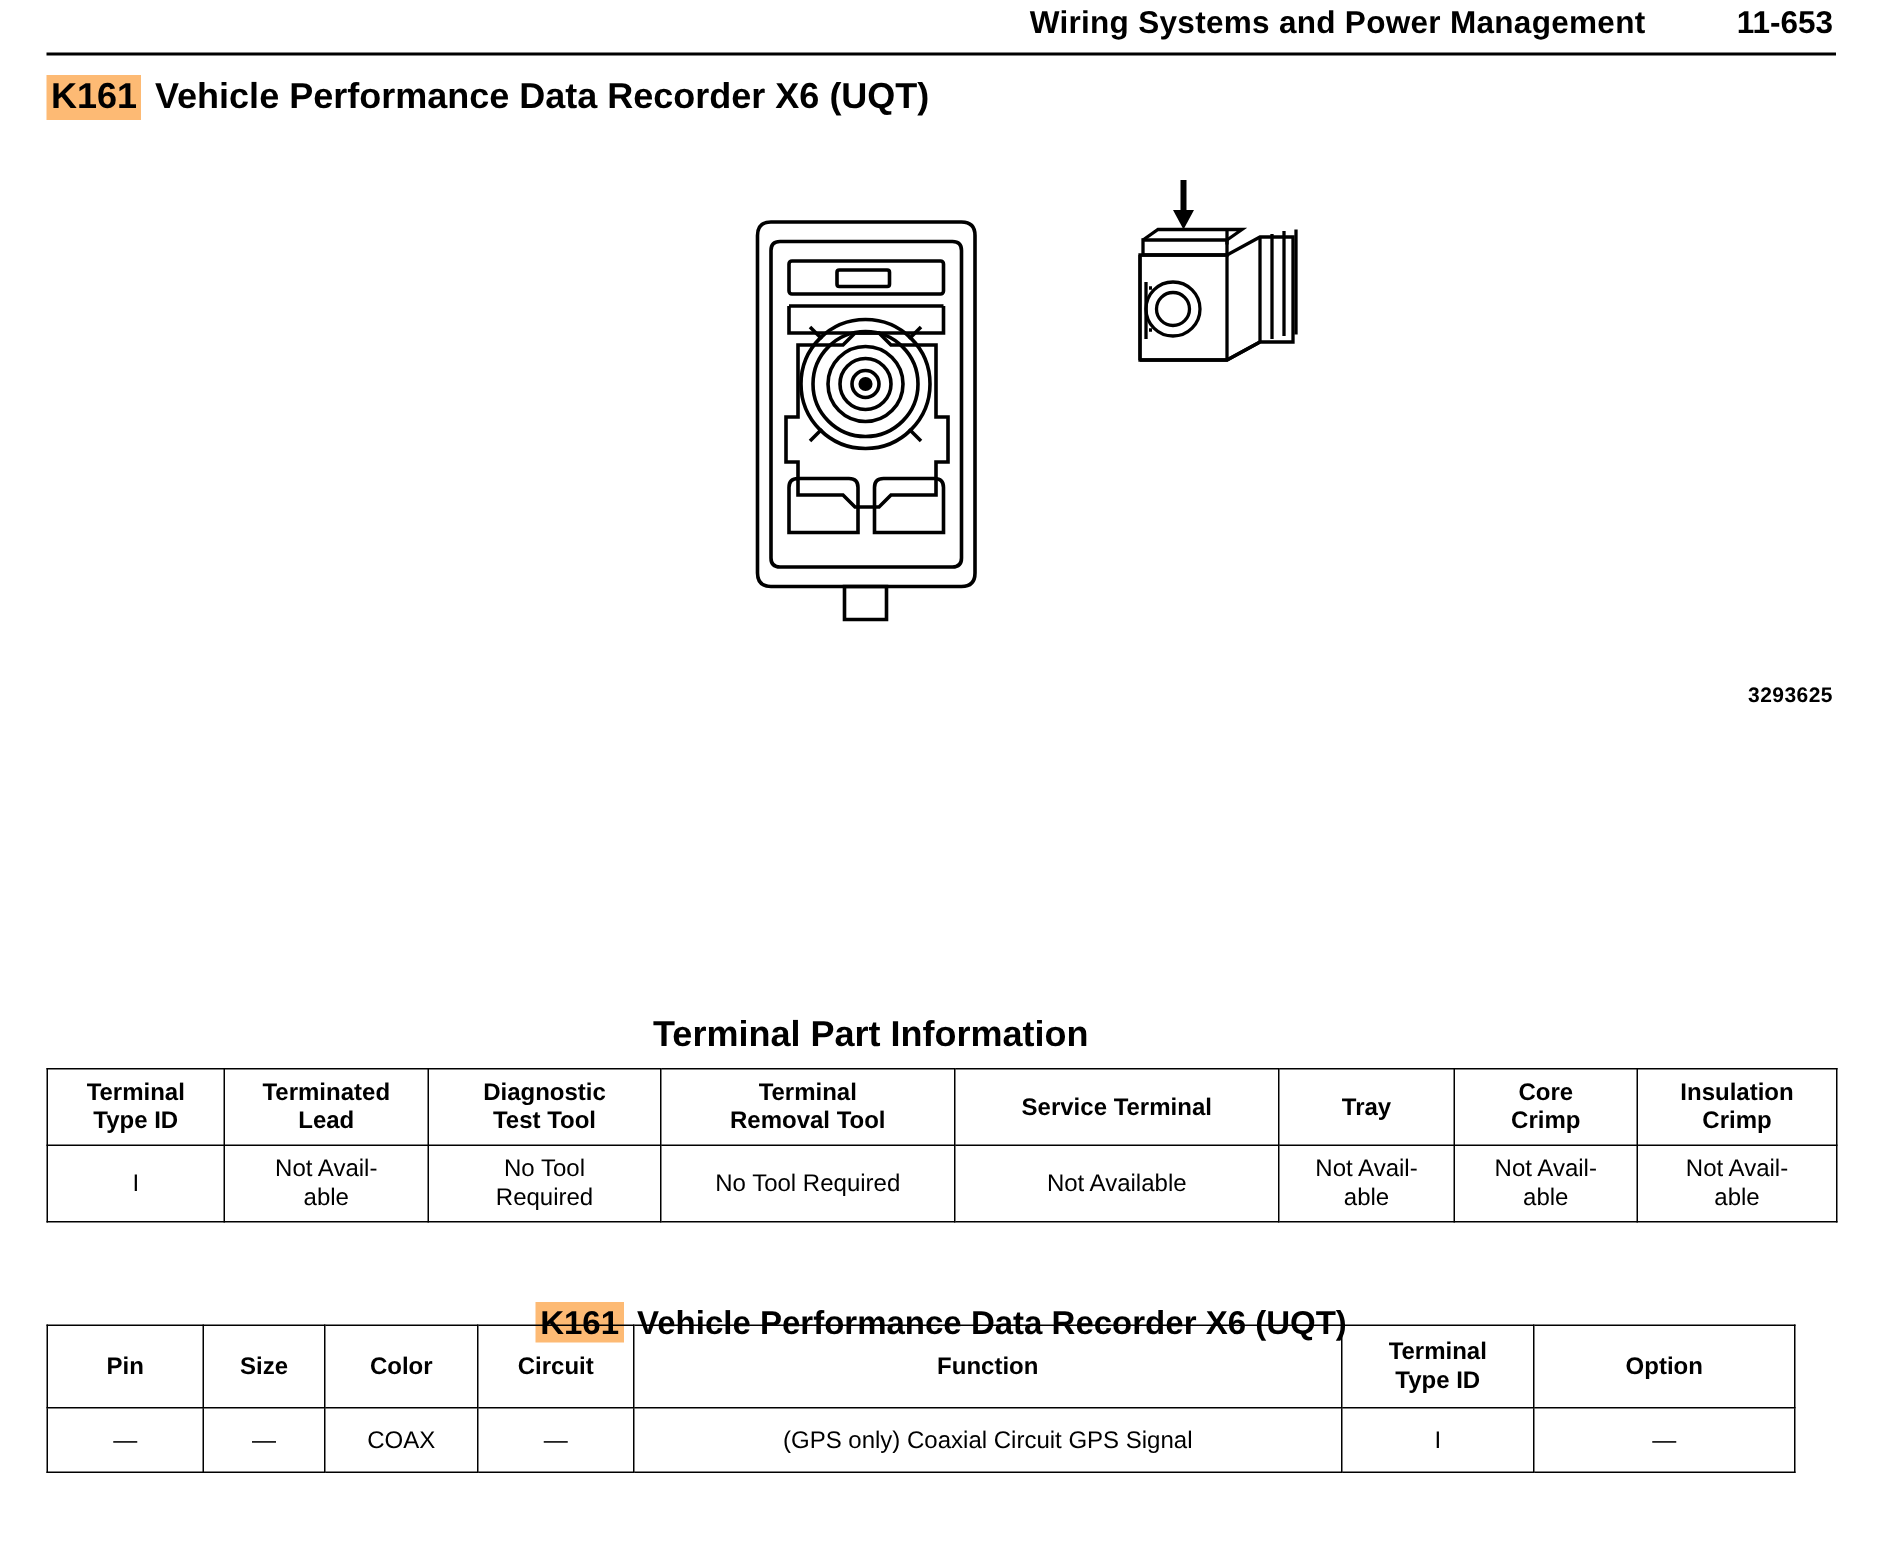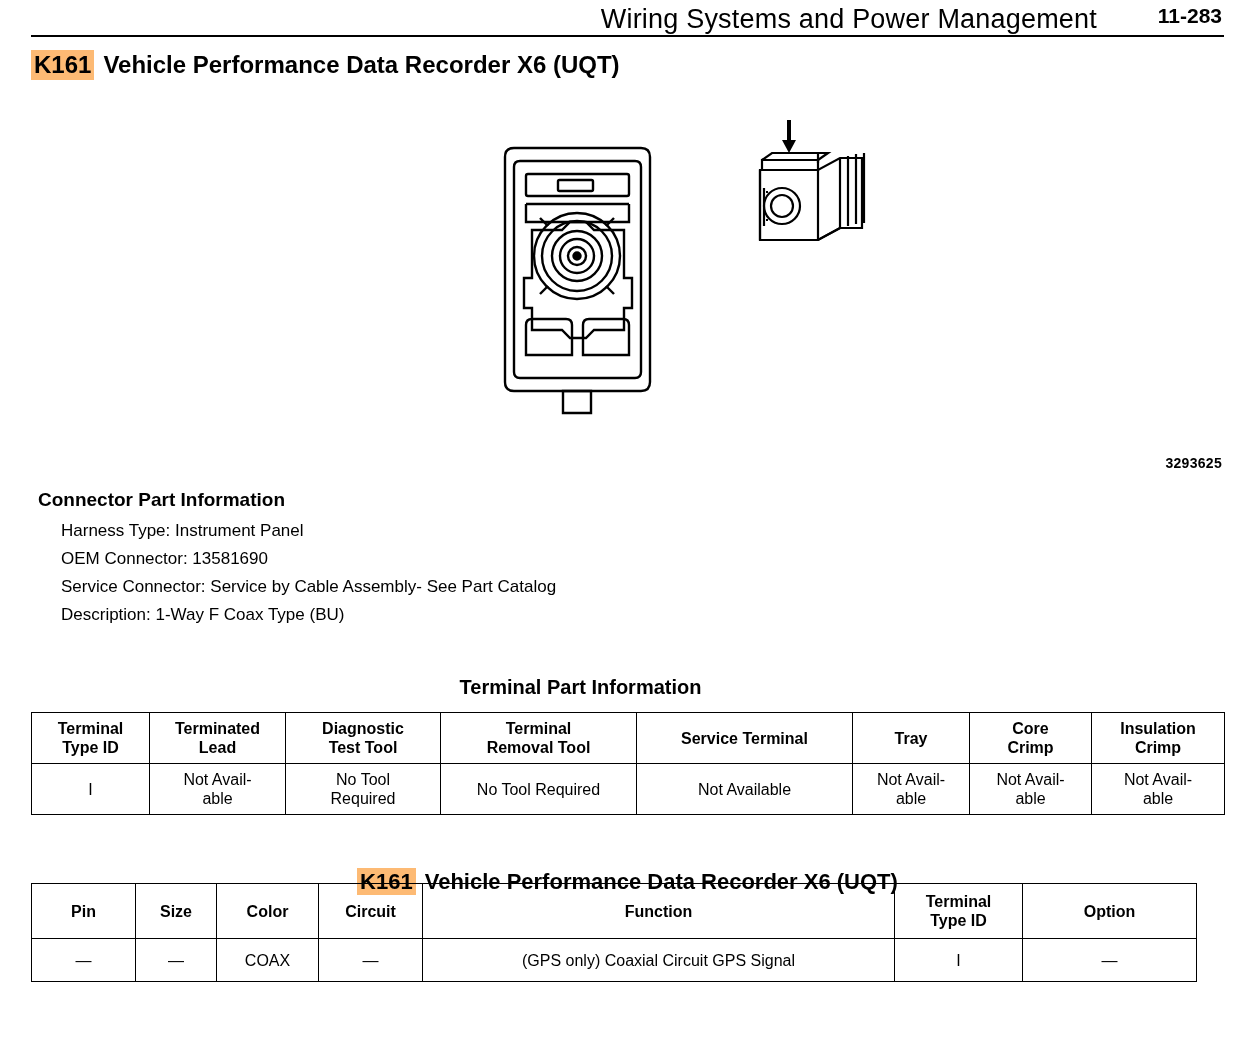--- a/index.html
+++ b/index.html
@@ -27,22 +27,22 @@
     position: absolute;
     top: 4px;
     left: 0;
     width: 1255px;
     height: 34px;
   }
   .header-title {
     position: absolute;
     right: 158px;
     top: 0;
-    font-size: 27px;
-    font-weight: normal;
+    font-size: 21px;
+    font-weight: bold;
     letter-spacing: 0.2px;
     white-space: nowrap;
   }
   .header-page {
     position: absolute;
     right: 33px;
     top: 0;
     font-size: 21px;
     font-weight: bold;
     white-space: nowrap;
@@ -111,21 +111,21 @@
     white-space: nowrap;
   }
 
   
   .tpi-title {
     position: absolute;
     left: 0;
     top: 676px;
     width: 1161px;
     text-align: center;
-    font-size: 20px;
+    font-size: 24px;
     font-weight: bold;
   }
   table.grid {
     position: absolute;
     border-collapse: collapse;
     table-layout: fixed;
   }
   table.grid th, table.grid td {
     border: 1px solid #000;
     text-align: center;
@@ -172,21 +172,21 @@
   #pin-table td { height: 38px; }
   #pin-table td.fn { text-align: center; }
 </style>
 </head>
 <body>
 
 <div class="page">
 
   <div class="header">
     <div class="header-title">Wiring Systems and Power Management</div>
-    <div class="header-page">11-283</div>
+    <div class="header-page">11-653</div>
     <div class="header-rule"></div>
   </div>
 
   <div class="conn-title">
     <span class="code-badge">K161</span>
     <span class="conn-title-text">Vehicle Performance Data Recorder X6 (UQT)</span>
   </div>
 
   <div class="art">
     <svg width="440" height="310" viewBox="0 0 440 310" xmlns="http://www.w3.org/2000/svg">
@@ -243,27 +243,20 @@
 
       <g stroke="#000" stroke-width="4" fill="#000">
         <path d="M319 0 v22"></path>
         <polygon points="312,20 326,20 319,33" stroke="none"></polygon>
       </g>
     </svg>
   </div>
 
   <div class="fig-id">3293625</div>
 
-  <div class="cpi">
-    <h2>Connector Part Information</h2>
-    <div class="cpi-line">Harness Type: Instrument Panel</div>
-    <div class="cpi-line">OEM Connector: 13581690</div>
-    <div class="cpi-line">Service Connector: Service by Cable Assembly- See Part Catalog</div>
-    <div class="cpi-line">Description: 1-Way F Coax Type (BU)</div>
-  </div>
 
   <div class="tpi-title">Terminal Part Information</div>
 
   <table class="grid" id="terminal-table">
     <colgroup>
       <col style="width:118px">
         <col style="width:136px">
         <col style="width:155px">
         <col style="width:196px">
       <col style="width:216px">

